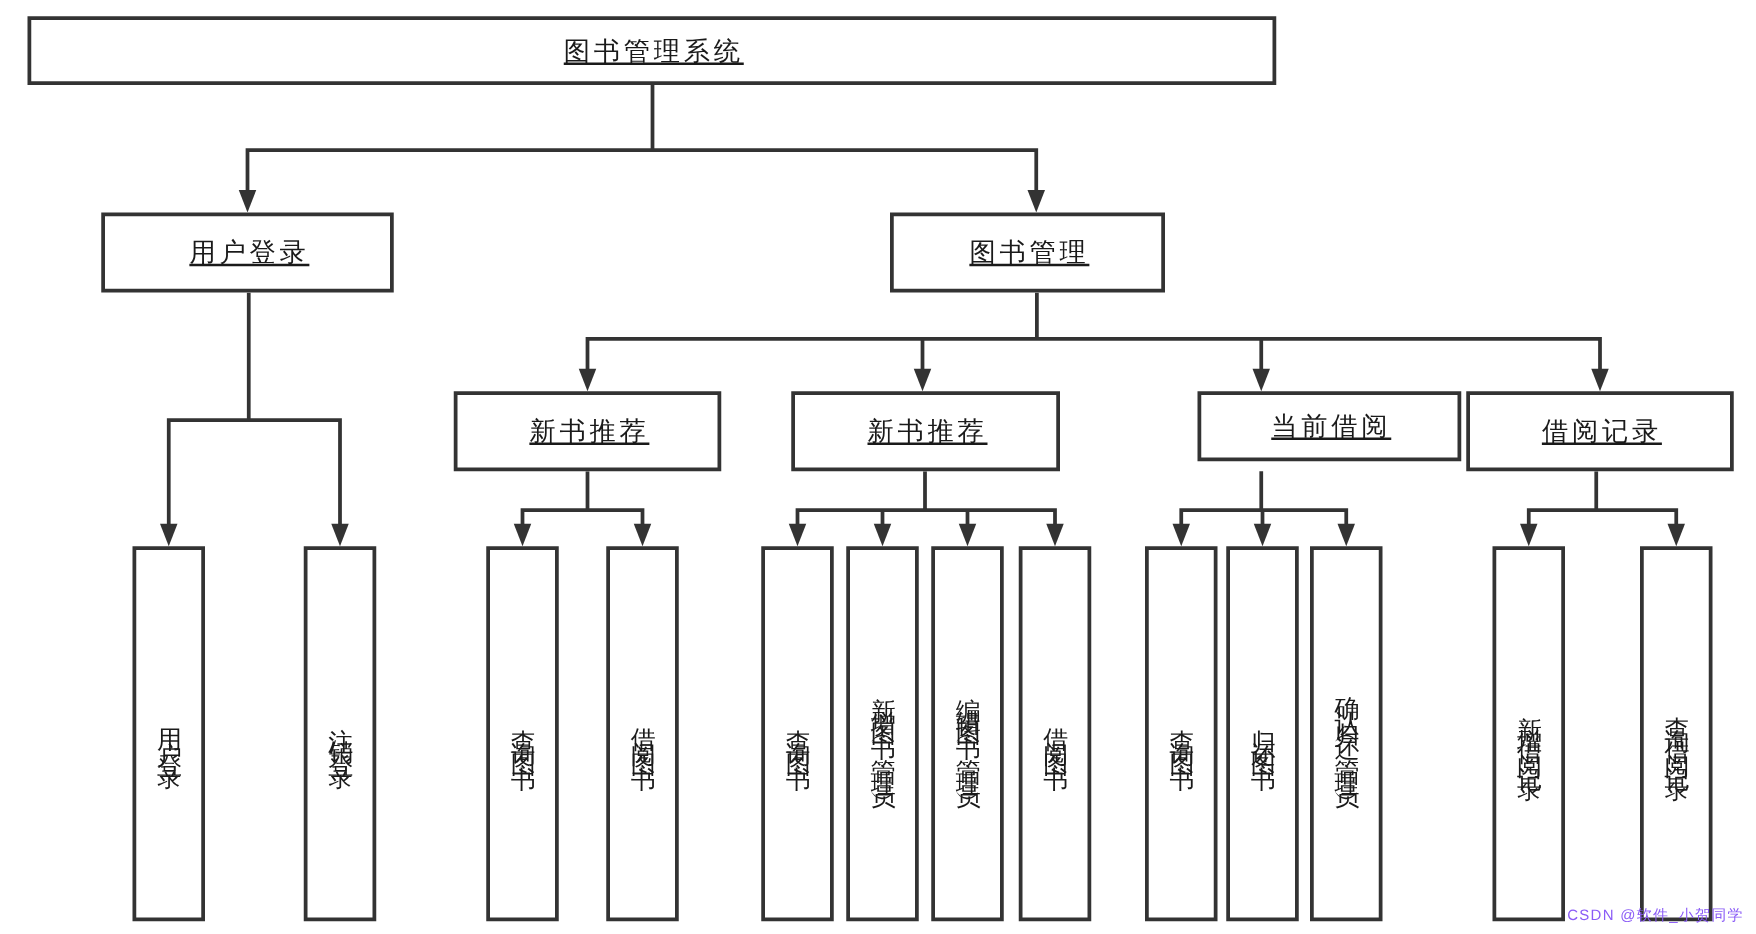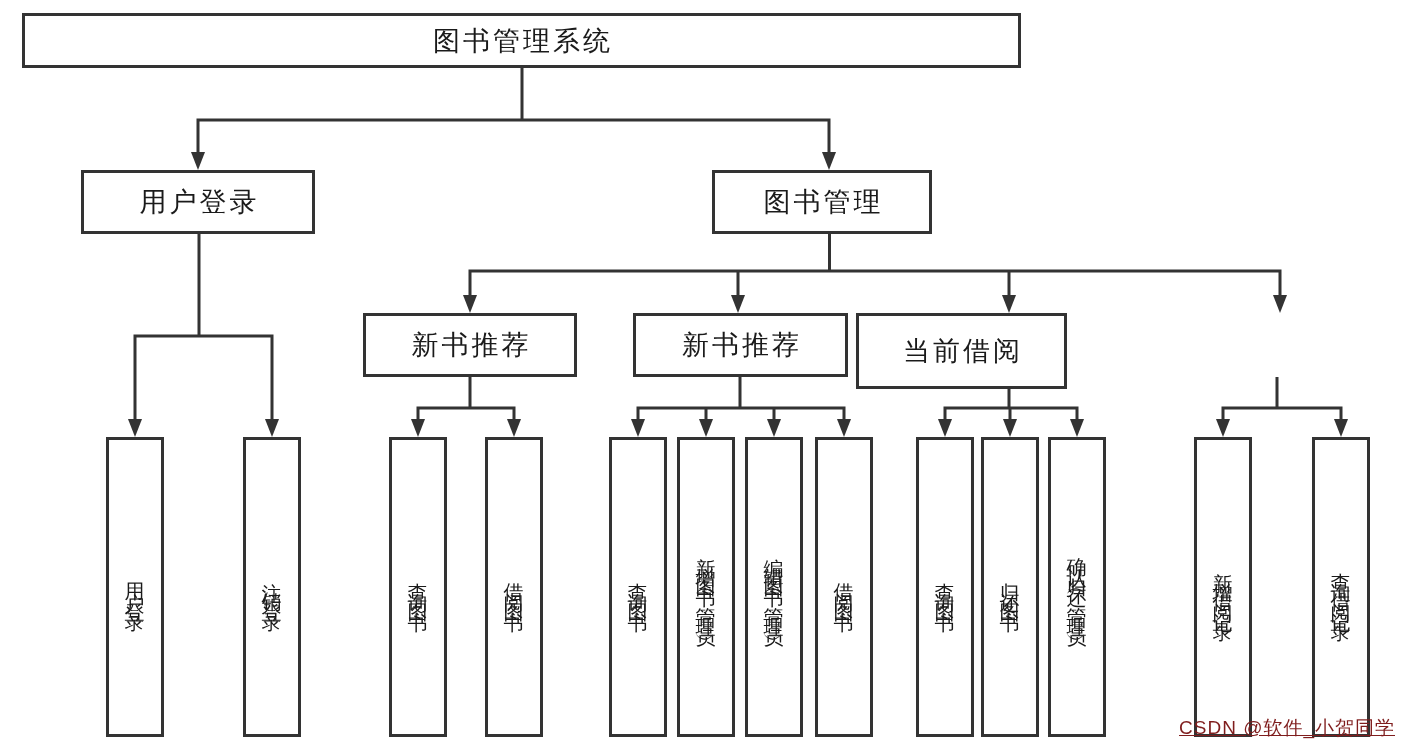--- a/index.html
+++ b/index.html
@@ -13,40 +13,40 @@
   #connectors{position:absolute;left:0;top:0;width:1405px;height:747px;}
   .box{
     position:absolute;
     box-sizing:border-box;
     border:3px solid #333333;
     background:#ffffff;
     display:flex;align-items:center;justify-content:center;
     color:#1a1a1a;
   }
   .box.h{
-    font-size:27px;
+    font-size:21px;
     letter-spacing:3px;
     text-indent:3px;
     white-space:nowrap;
+    text-decoration:underline;
   }
   .box.v{
     writing-mode:vertical-rl;
     text-orientation:upright;
     font-size:20px;
     letter-spacing:10px;
     line-height:1;
   }
   .watermark{
     position:absolute;
     right:10px;bottom:6px;
-    font-size:19px;
-    color:#7f1d1d;
+    font-size:12px;
+    color:#8b5cf6;
     letter-spacing:1px;
     white-space:nowrap;
-    text-decoration:underline;
   }
 </style>
 </head>
 <body>
 
 <div id="stage">
 
   <svg id="connectors" viewBox="0 0 1405 747" xmlns="http://www.w3.org/2000/svg" aria-hidden="true">
     <g stroke="#333333" stroke-width="3" fill="none">
 
@@ -97,22 +97,25 @@
   <div class="box h" style="left:712px;top:170px;width:220px;height:64px;">
     <span>图书管理</span>
   </div>
 
   <div class="box h" style="left:363px;top:313px;width:214px;height:64px;">
     <span>新书推荐</span>
   </div>
   <div class="box h" style="left:633px;top:313px;width:215px;height:64px;">
     <span>新书推荐</span>
   </div>
-  <div class="box h" style="left:856px;top:313px;width:211px;height:76px;">
+  <div class="box h" style="left:958px;top:313px;width:211px;height:56px;">
     <span>当前借阅</span>
+  </div>
+  <div class="box h" style="left:1173px;top:313px;width:214px;height:64px;">
+    <span>借阅记录</span>
   </div>
 
   <div class="box v" style="left:106px;top:437px;width:58px;height:300px;">
     <span>用户登录</span>
   </div>
   <div class="box v" style="left:243px;top:437px;width:58px;height:300px;">
     <span>注销登录</span>
   </div>
 
   <div class="box v" style="left:389px;top:437px;width:58px;height:300px;">

